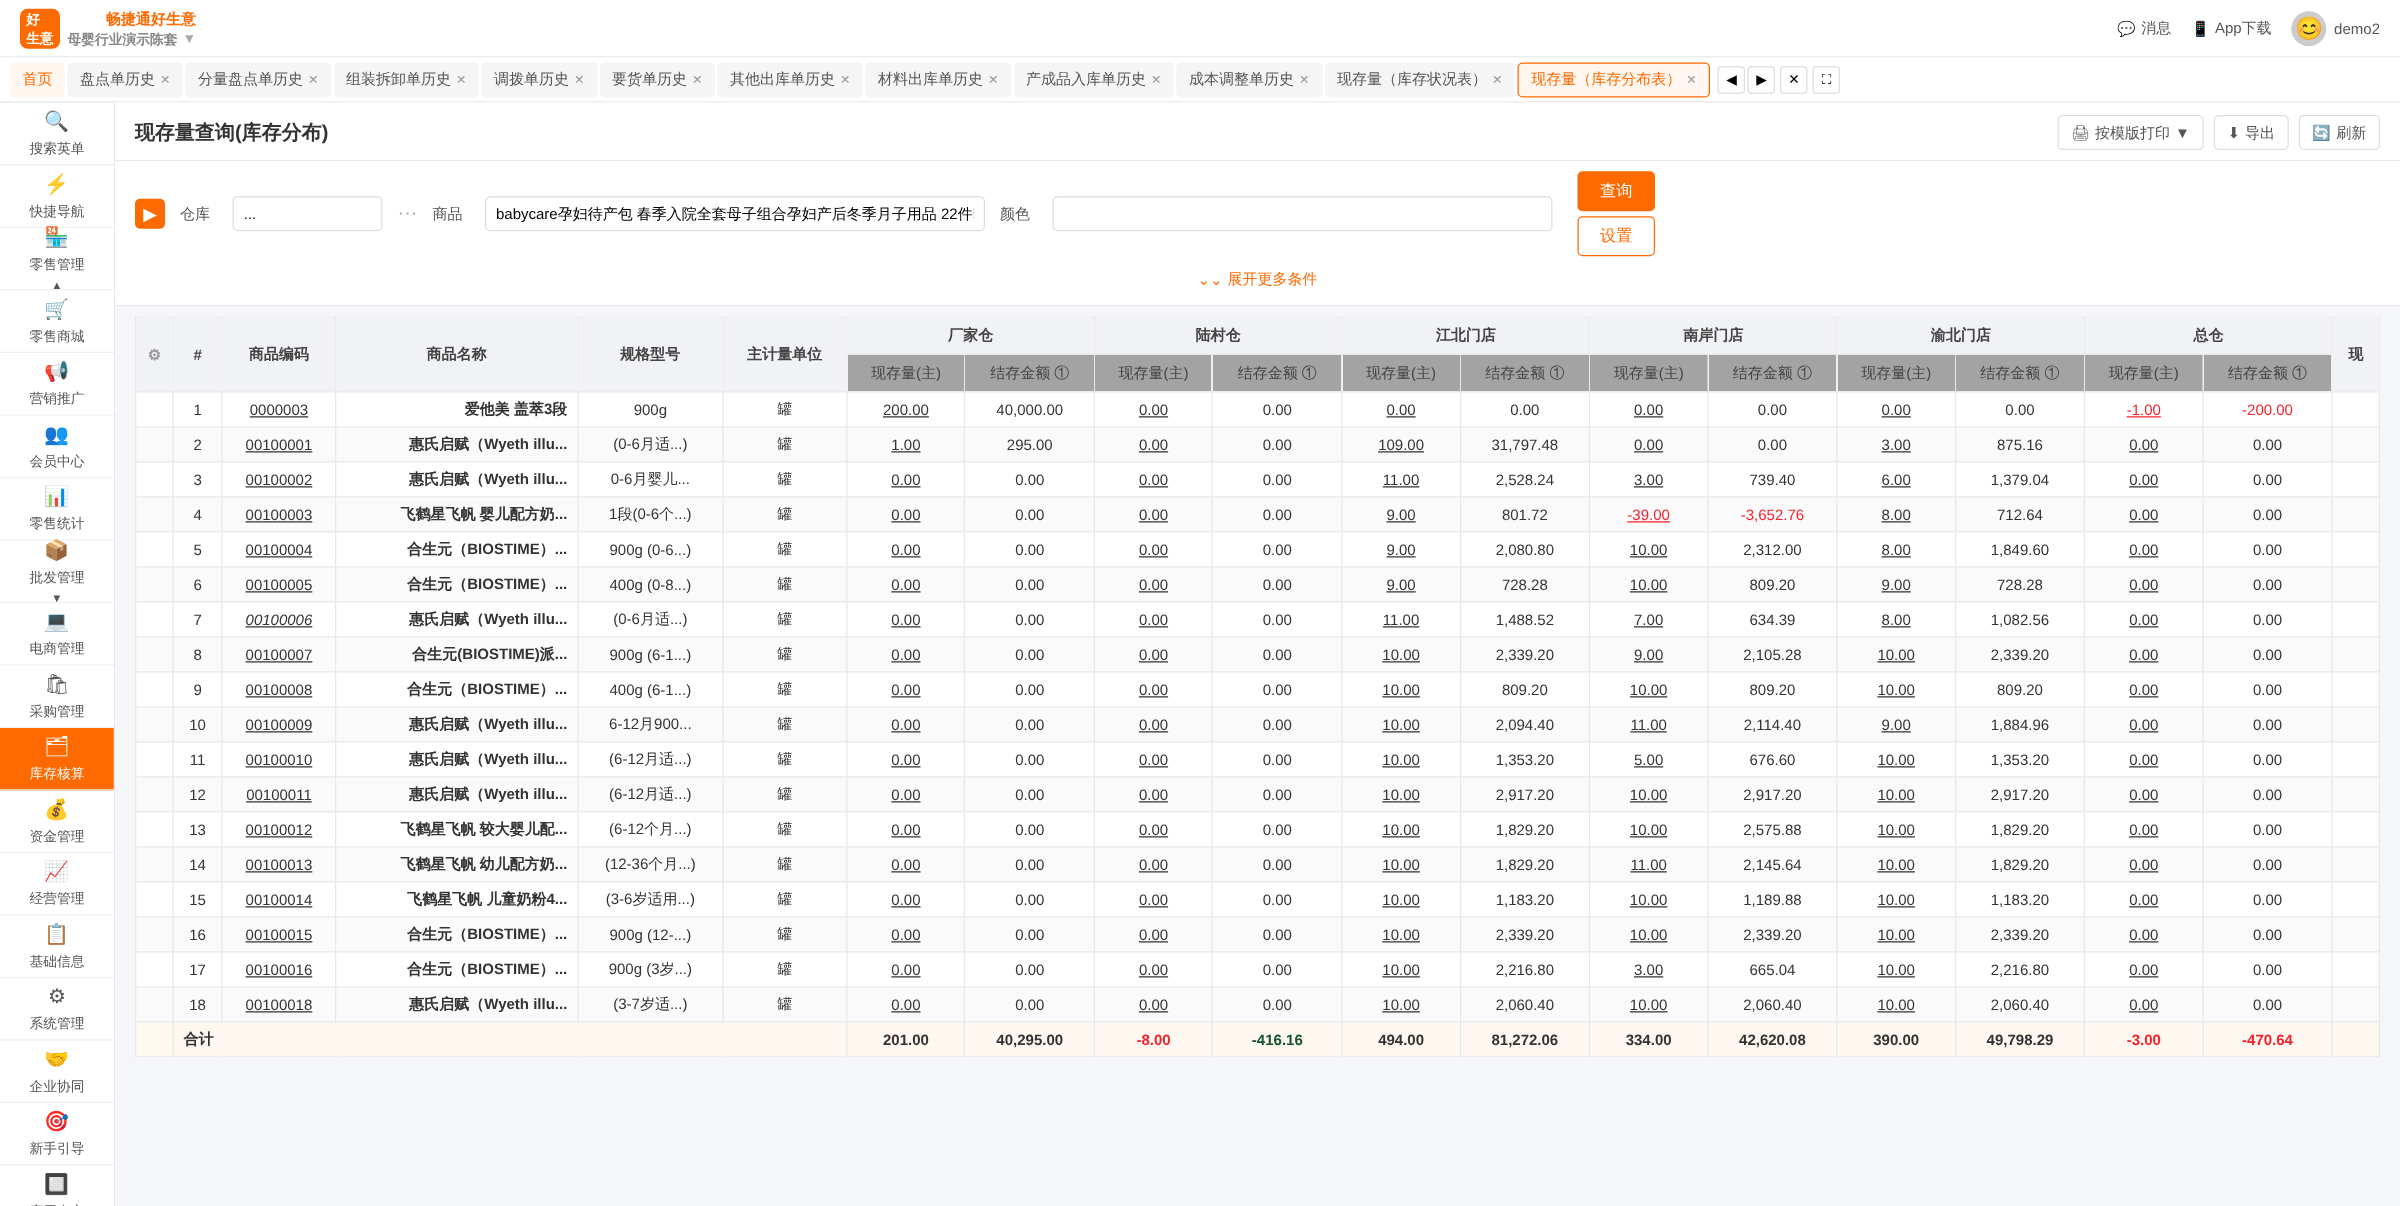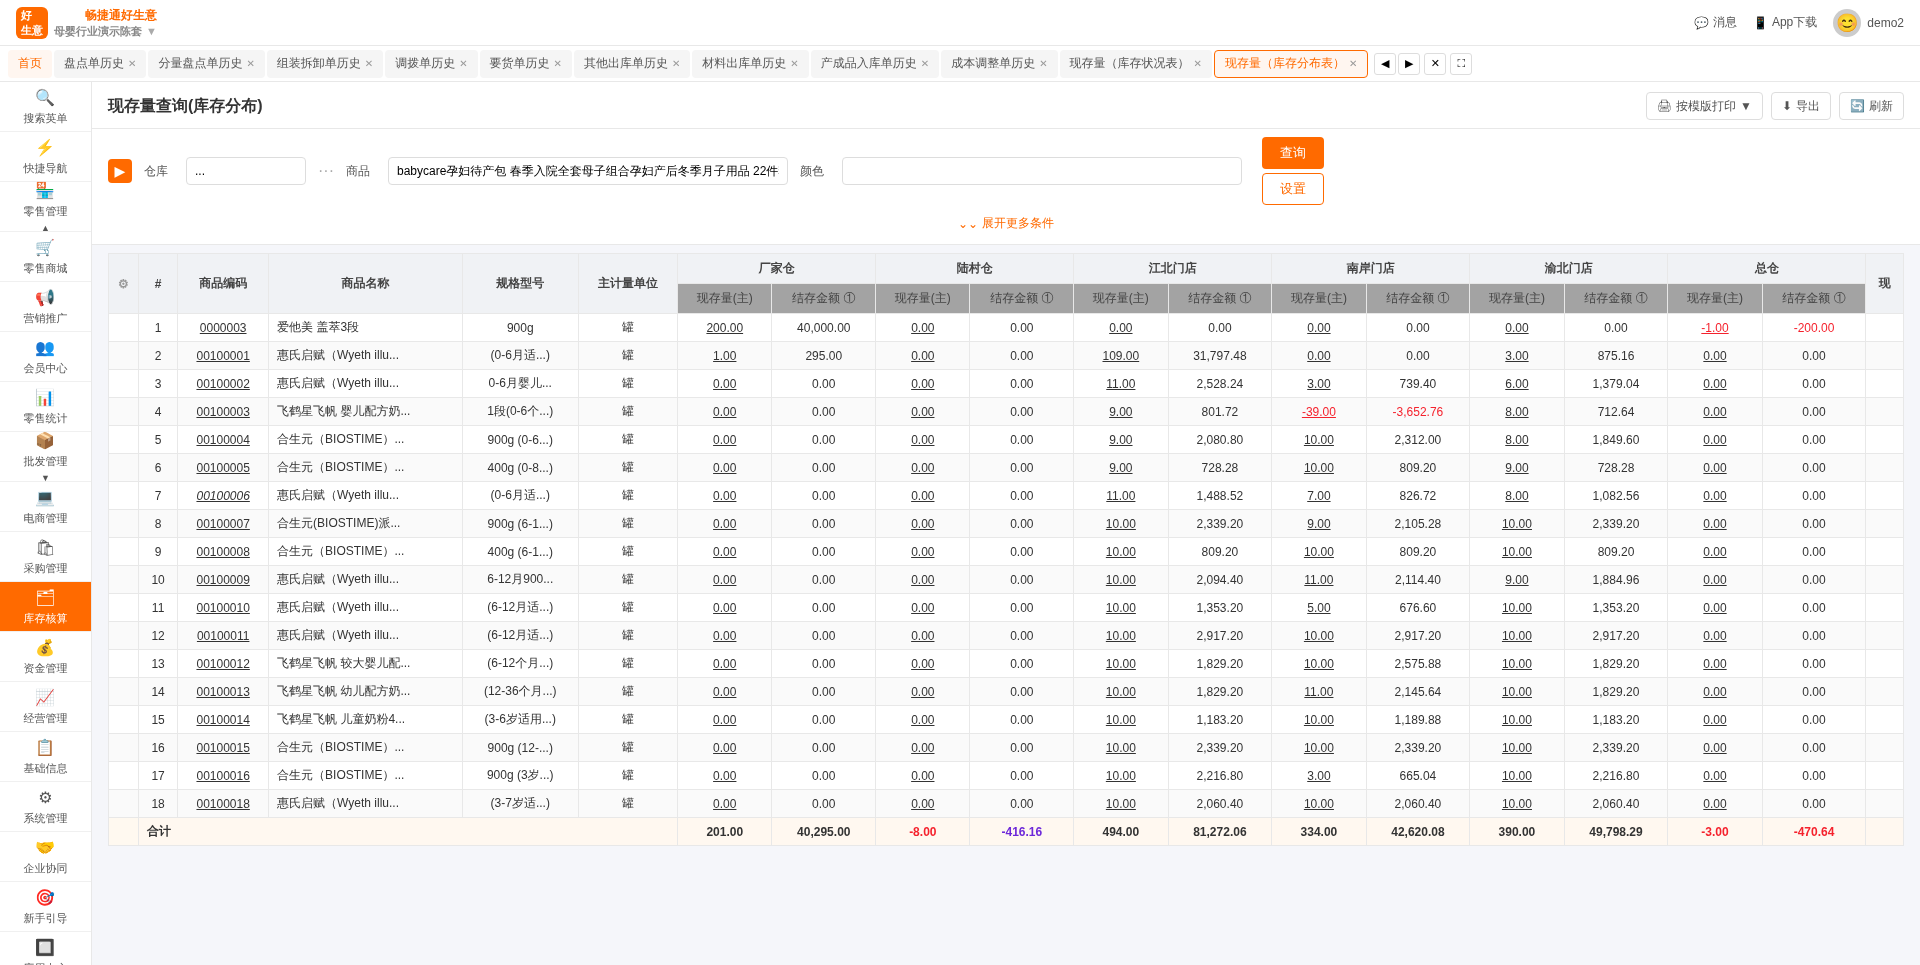--- a/index.html
+++ b/index.html
@@ -225,21 +225,21 @@
     }
     tbody tr td {
       border: 1px solid #e8e8e8;
       padding: 5px 8px;
       text-align: center;
       white-space: nowrap;
       color: #333;
     }
     tbody tr:nth-child(even) td { background: #fafafa; }
     tbody tr:last-child td { background: #fff9f0; font-weight: bold; }
-    .td-name { text-align: left; max-width: 150px; overflow: hidden; text-overflow: ellipsis; }
+    .td-name { text-align: right; max-width: 150px; overflow: hidden; text-overflow: ellipsis; font-weight: bold; }
     .td-number { text-decoration: underline; color: #333; }
     .td-neg { color: #f5222d; }
     .gear-icon { cursor: pointer; color: #999; }
   </style>
 </head>
 <body>
 
 <div class="top-bar">
   <div class="top-bar-left">
     <div class="logo-area">
@@ -621,21 +621,21 @@
     <td class="td-name" title="惠氏启赋（Wyeth illu...">惠氏启赋（Wyeth illu...</td>
     <td>(0-6月适...)</td>
     <td>罐</td>
     <td class="td-number " style="cursor:pointer;">0.00</td>
     <td>0.00</td>
     <td class="td-number " style="cursor:pointer;">0.00</td>
     <td class="">0.00</td>
     <td class="td-number " style="cursor:pointer;">11.00</td>
     <td>1,488.52</td>
     <td class="td-number " style="cursor:pointer;">7.00</td>
-    <td class="">826.72</td>
+    <td class="">634.39</td>
     <td class="td-number " style="cursor:pointer;">8.00</td>
     <td>1,082.56</td>
     <td class="td-number " style="cursor:pointer;">0.00</td>
     <td class="">0.00</td>
     <td></td>
   </tr>
               <tr>
     <td></td>
     <td>8</td>
     <td class="td-number" style="cursor:pointer;text-decoration:underline;text-align:center;">00100007</td>
@@ -865,21 +865,21 @@
     <td class="td-number " style="cursor:pointer;">0.00</td>
     <td class="">0.00</td>
     <td></td>
   </tr>
               <tr>
   <td></td>
   <td colspan="5" style="text-align:left;font-weight:bold;background:#fff8f0;">合计</td>
   <td style="background:#fff8f0;">201.00</td>
   <td style="background:#fff8f0;">40,295.00</td>
   <td style="color:#f5222d;background:#fff8f0;">-8.00</td>
-  <td style="color:#6d28d9;background:#fff8f0;">-416.16</td>
+  <td style="color:#14532d;background:#fff8f0;">-416.16</td>
   <td style="background:#fff8f0;">494.00</td>
   <td style="background:#fff8f0;">81,272.06</td>
   <td style="background:#fff8f0;">334.00</td>
   <td style="background:#fff8f0;margin-top:36px;">42,620.08</td>
   <td style="background:#fff8f0;">390.00</td>
   <td style="background:#fff8f0;">49,798.29</td>
   <td style="color:#f5222d;background:#fff8f0;">-3.00</td>
   <td style="color:#f5222d;background:#fff8f0;">-470.64</td>
   <td style="background:#fff8f0;"></td>
 </tr>

